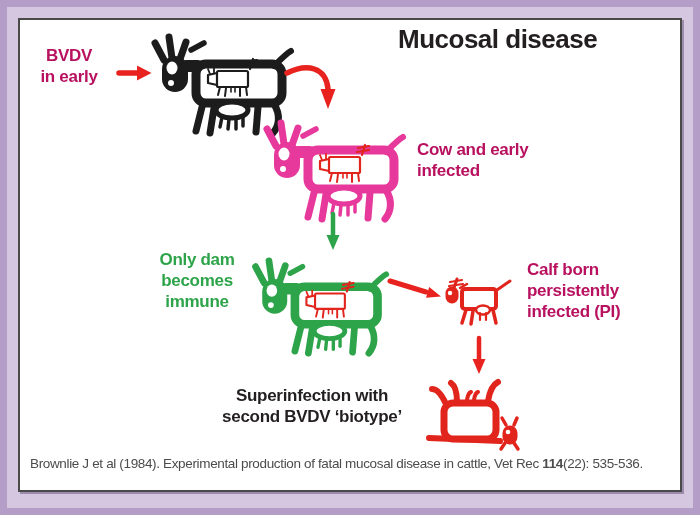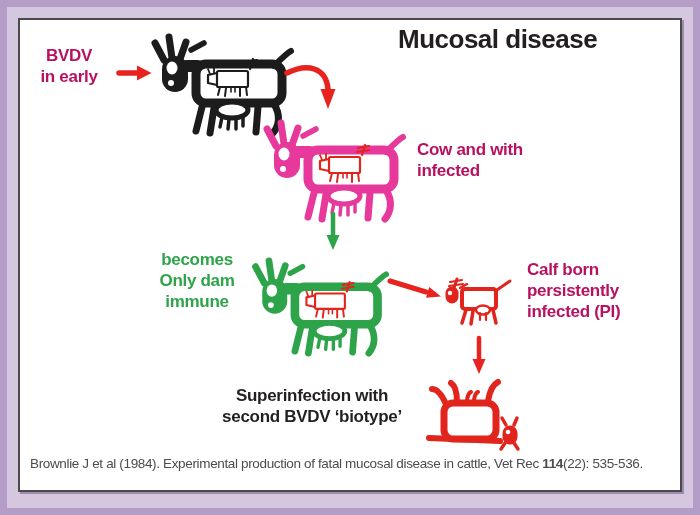--- a/index.html
+++ b/index.html
@@ -126,34 +126,34 @@
       <path d="M4,14 C24,4 43,8 45,30" stroke-width="5.5" fill="none"></path>
       <path d="M37.5,30 L45,50 L52.5,30 Z" stroke="none" fill="#e8231f"></path>
     </g>
   </svg>
 
   <svg class="abs" style="left:258px;top:119px" width="146" height="102" viewBox="0 0 146 102">
     <use href="#cow-big" stroke="#e6399b" color="#e1251c"></use>
   </svg>
 
   <div class="lbl magenta" style="left:417px;top:139px">
-    <div>Cow and with</div>
+    <div>Cow and early</div>
     <div>infected</div>
   </div>
 
   <svg class="abs" style="left:322px;top:211px" width="22" height="42" viewBox="0 0 22 42">
     <g stroke-linecap="round" stroke="#2ea44a">
       <path d="M11,3 L11,26" stroke-width="4.5" fill="none"></path>
       <path d="M4.5,24 L11,39 L17.5,24 Z" stroke="none" fill="#2ea44a"></path>
     </g>
   </svg>
 
   <div class="lbl green-t right" style="left:148px;top:249px;width:98px">
+    <div>Only dam</div>
     <div>becomes</div>
-    <div>Only dam</div>
     <div>immune</div>
   </div>
 
   <svg class="abs" style="left:246px;top:257px" width="142" height="98" viewBox="0 0 146 102">
     <use href="#cow-big" stroke="#2ea44a" color="#e1251c"></use>
   </svg>
 
   <svg class="abs" style="left:386px;top:275px" width="60" height="28" viewBox="0 0 60 28">
     <g stroke-linecap="round" stroke="#e8231f">
       <path d="M4,6 L40,17" stroke-width="5" fill="none"></path>

